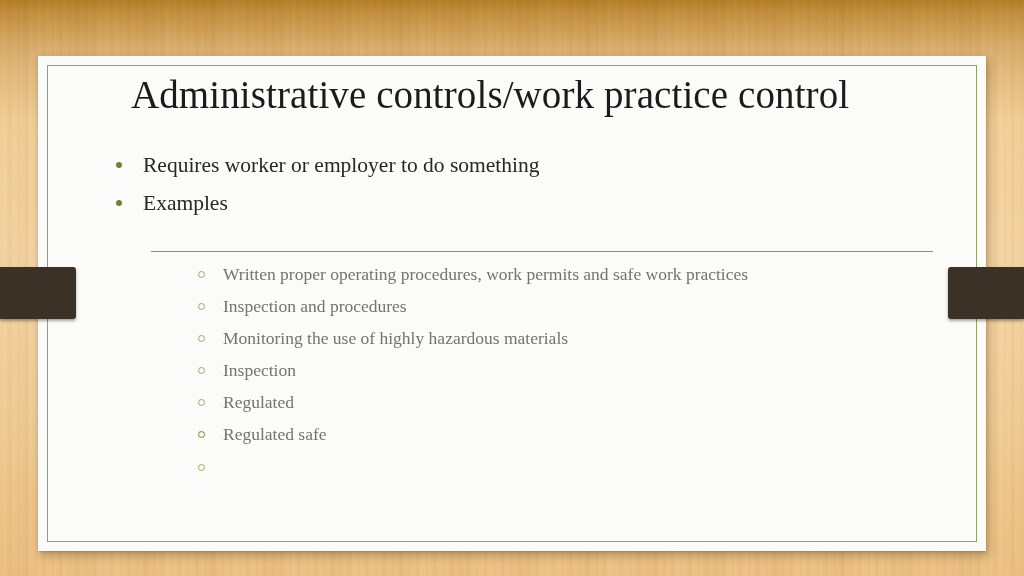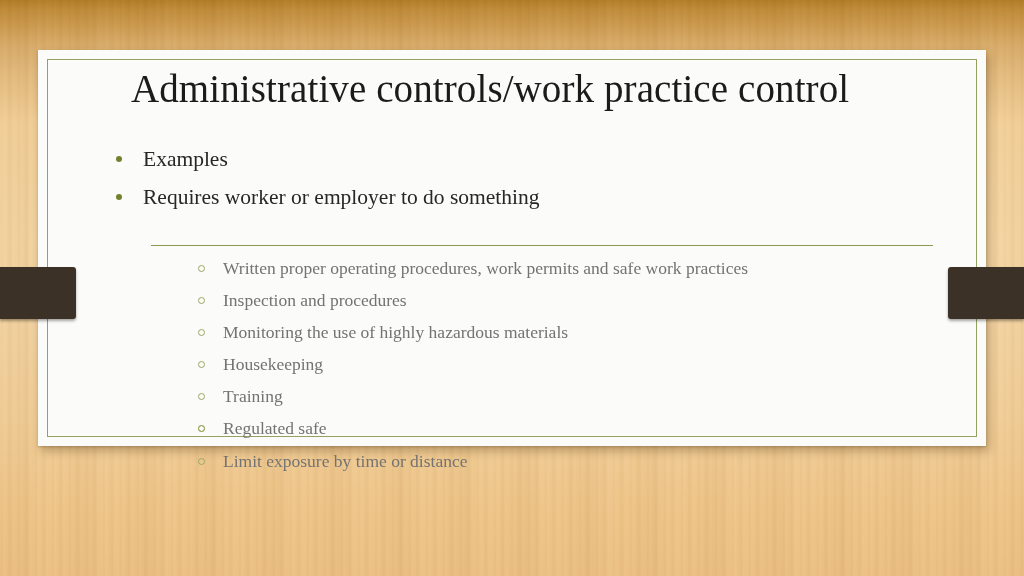--- a/index.html
+++ b/index.html
@@ -57,23 +57,23 @@
     position: absolute;
     left: 0; right: 0; top: 0;
     height: 120px;
     background: linear-gradient(to bottom, rgba(120,72,16,0.28), rgba(120,72,16,0.0));
   }
 
   
   #slide-card {
     position: absolute;
     left: 38px;
-    top: 50px;
+    top: 56px;
     width: 948px;
-    height: 396px;
+    height: 495px;
     background: #fbfbf9;
     box-shadow: 3px 5px 9px rgba(80,55,20,0.33),
                 0 1px 2px rgba(80,55,20,0.25);
   }
   #slide-inner-border {
     position: absolute;
     left: 9px;
     top: 9px;
     right: 9px;
     bottom: 9px;
@@ -184,28 +184,28 @@
   <div id="slide-inner-border"></div>
 
   <div id="slide-content">
 
     <div id="slide-title">Administrative controls/work practice control</div>
 
     <div id="bullet-list">
 
       <div class="bullet-l1">
         <span class="marker-dot"></span>
+        <span>Requires worker or employer to do something</span>
+      </div>
+
+      <div class="bullet-l1">
+        <span class="marker-dot"></span>
         <span>Examples</span>
       </div>
 
-      <div class="bullet-l1">
-        <span class="marker-dot"></span>
-        <span>Requires worker or employer to do something</span>
-      </div>
-
       <div id="examples-divider"></div>
 
       <div id="sub-bullet-list">
 
         <div class="bullet-l2">
           <span class="marker-circle"></span>
           <span>Written proper operating procedures, work permits and safe work practices</span>
         </div>
 
         <div class="bullet-l2">
@@ -214,40 +214,39 @@
         </div>
 
 
         <div class="bullet-l2">
           <span class="marker-circle"></span>
           <span>Monitoring the use of highly hazardous materials</span>
         </div>
 
         <div class="bullet-l2">
           <span class="marker-circle"></span>
-          <span>Housekeeping</span>
-        </div>
-
-        <div class="bullet-l2">
-          <span class="marker-circle"></span>
-          <span>Training</span>
+          <span>Inspection</span>
+        </div>
+
+        <div class="bullet-l2">
+          <span class="marker-circle"></span>
+          <span>Regulated</span>
         </div>
 
         <div class="bullet-l2">
           <span class="marker-circle"></span>
         </div>
 
         <div class="bullet-l2">
           <span class="marker-circle"></span>
           <span>Regulated safe</span>
         </div>
 
         <div class="bullet-l2">
           <span class="marker-circle"></span>
-          <span>Limit exposure by time or distance</span>
         </div>
 
       </div>
     </div>
   </div>
 </div>
 
 <div class="side-tab" id="side-tab-left"></div>
 <div class="side-tab" id="side-tab-right"></div>
 

